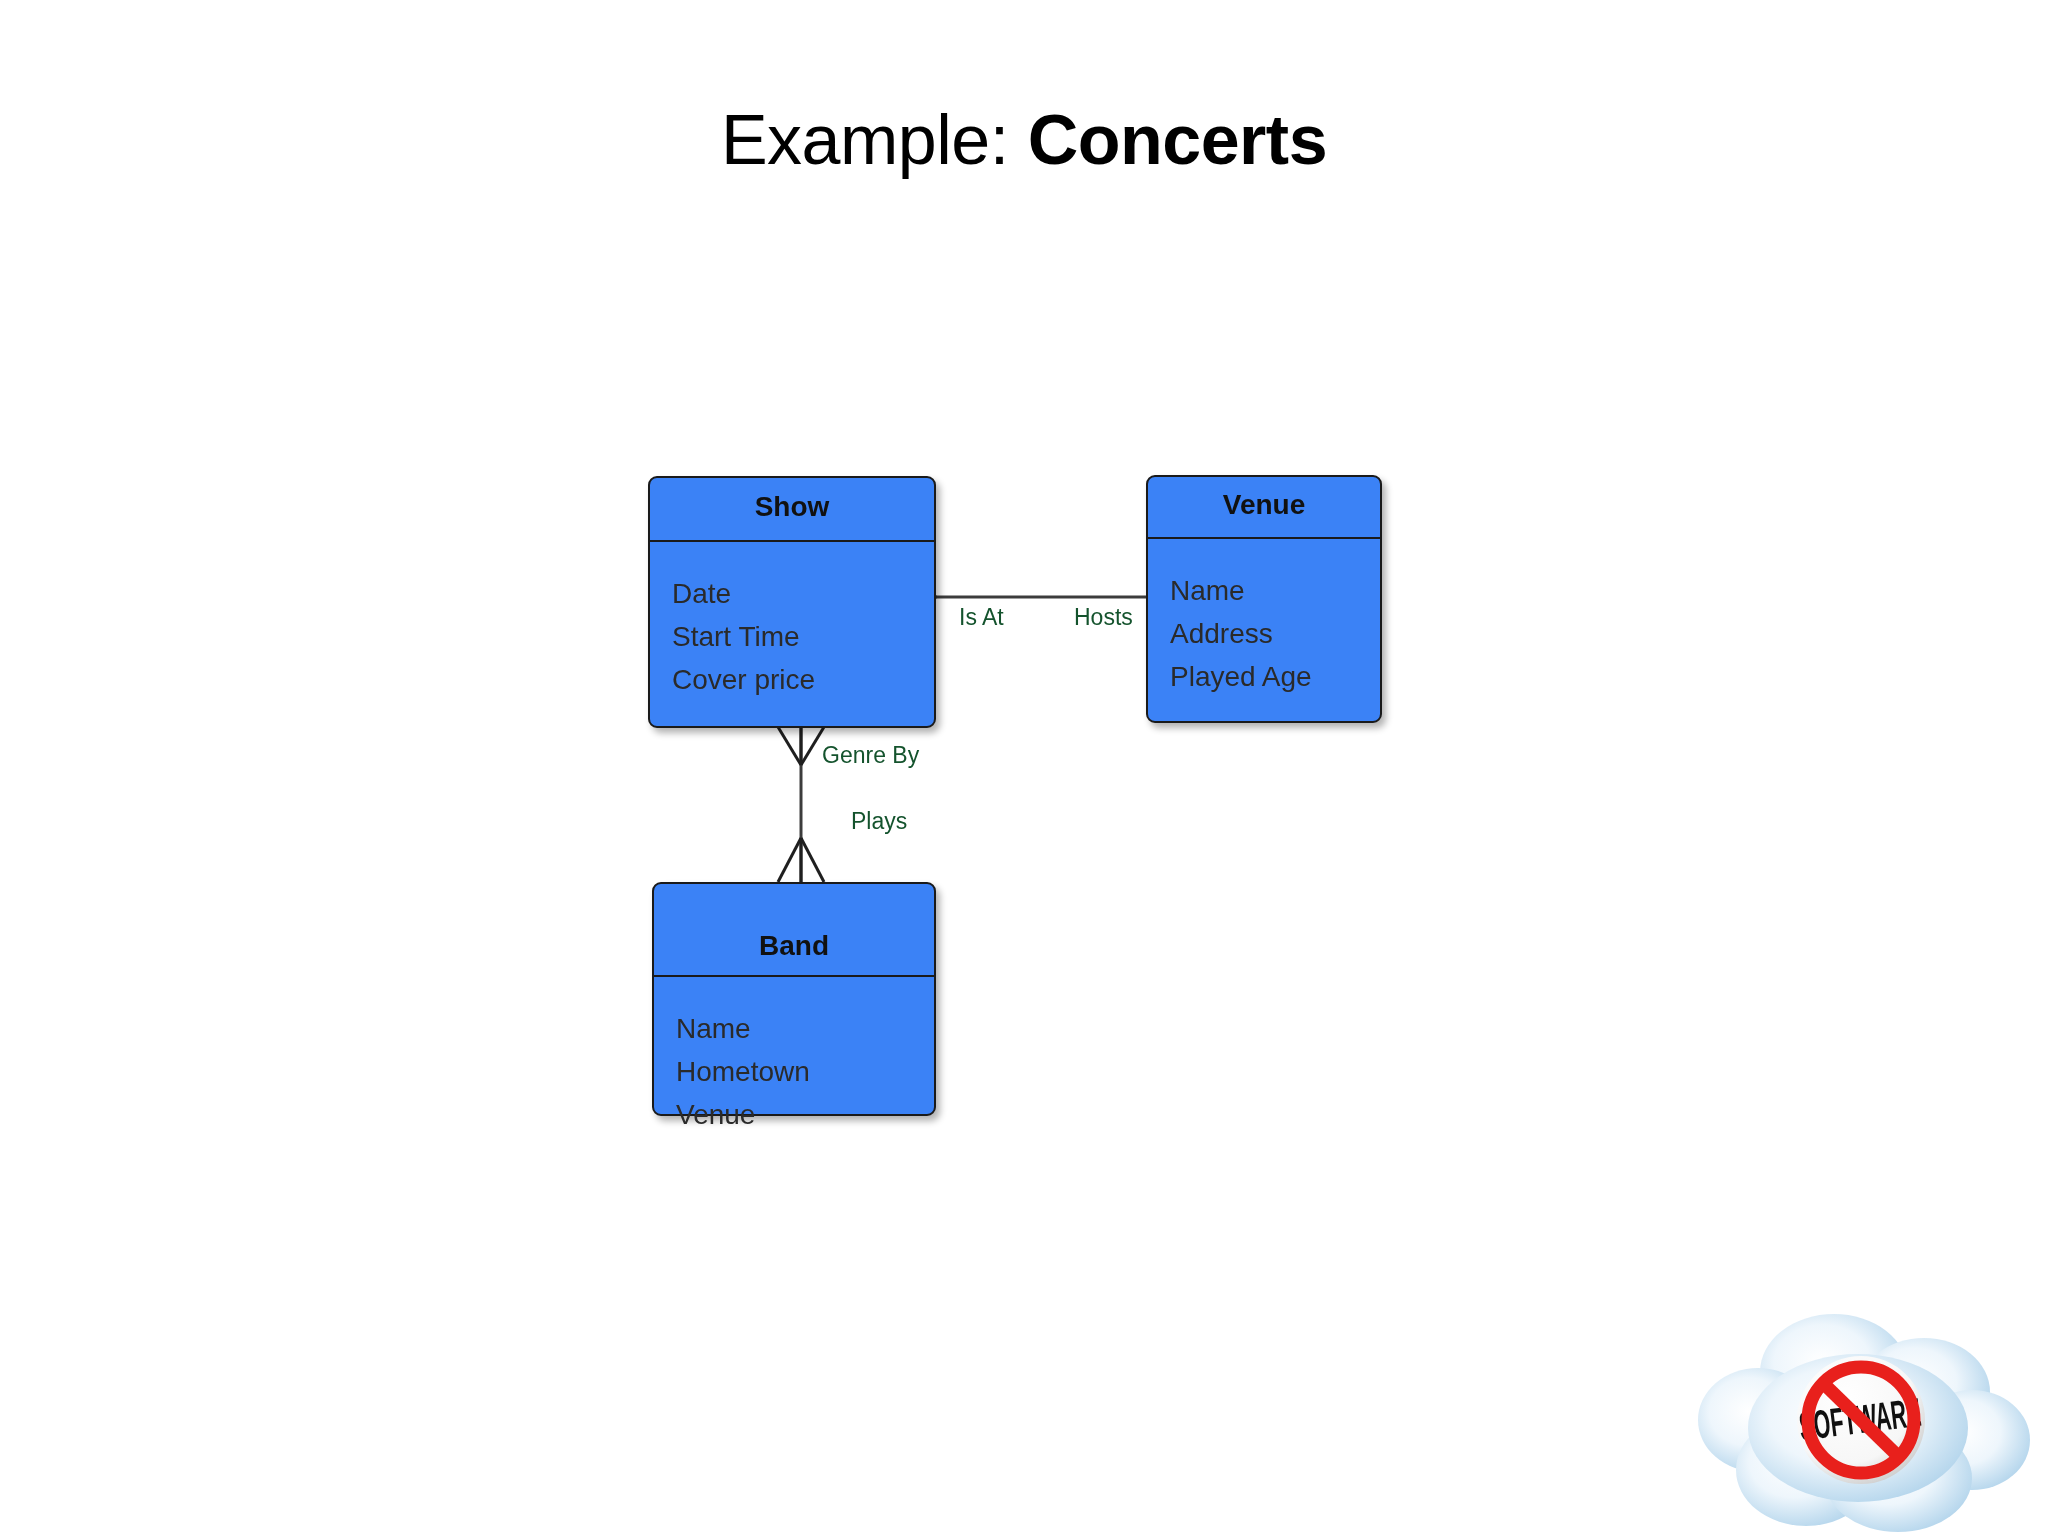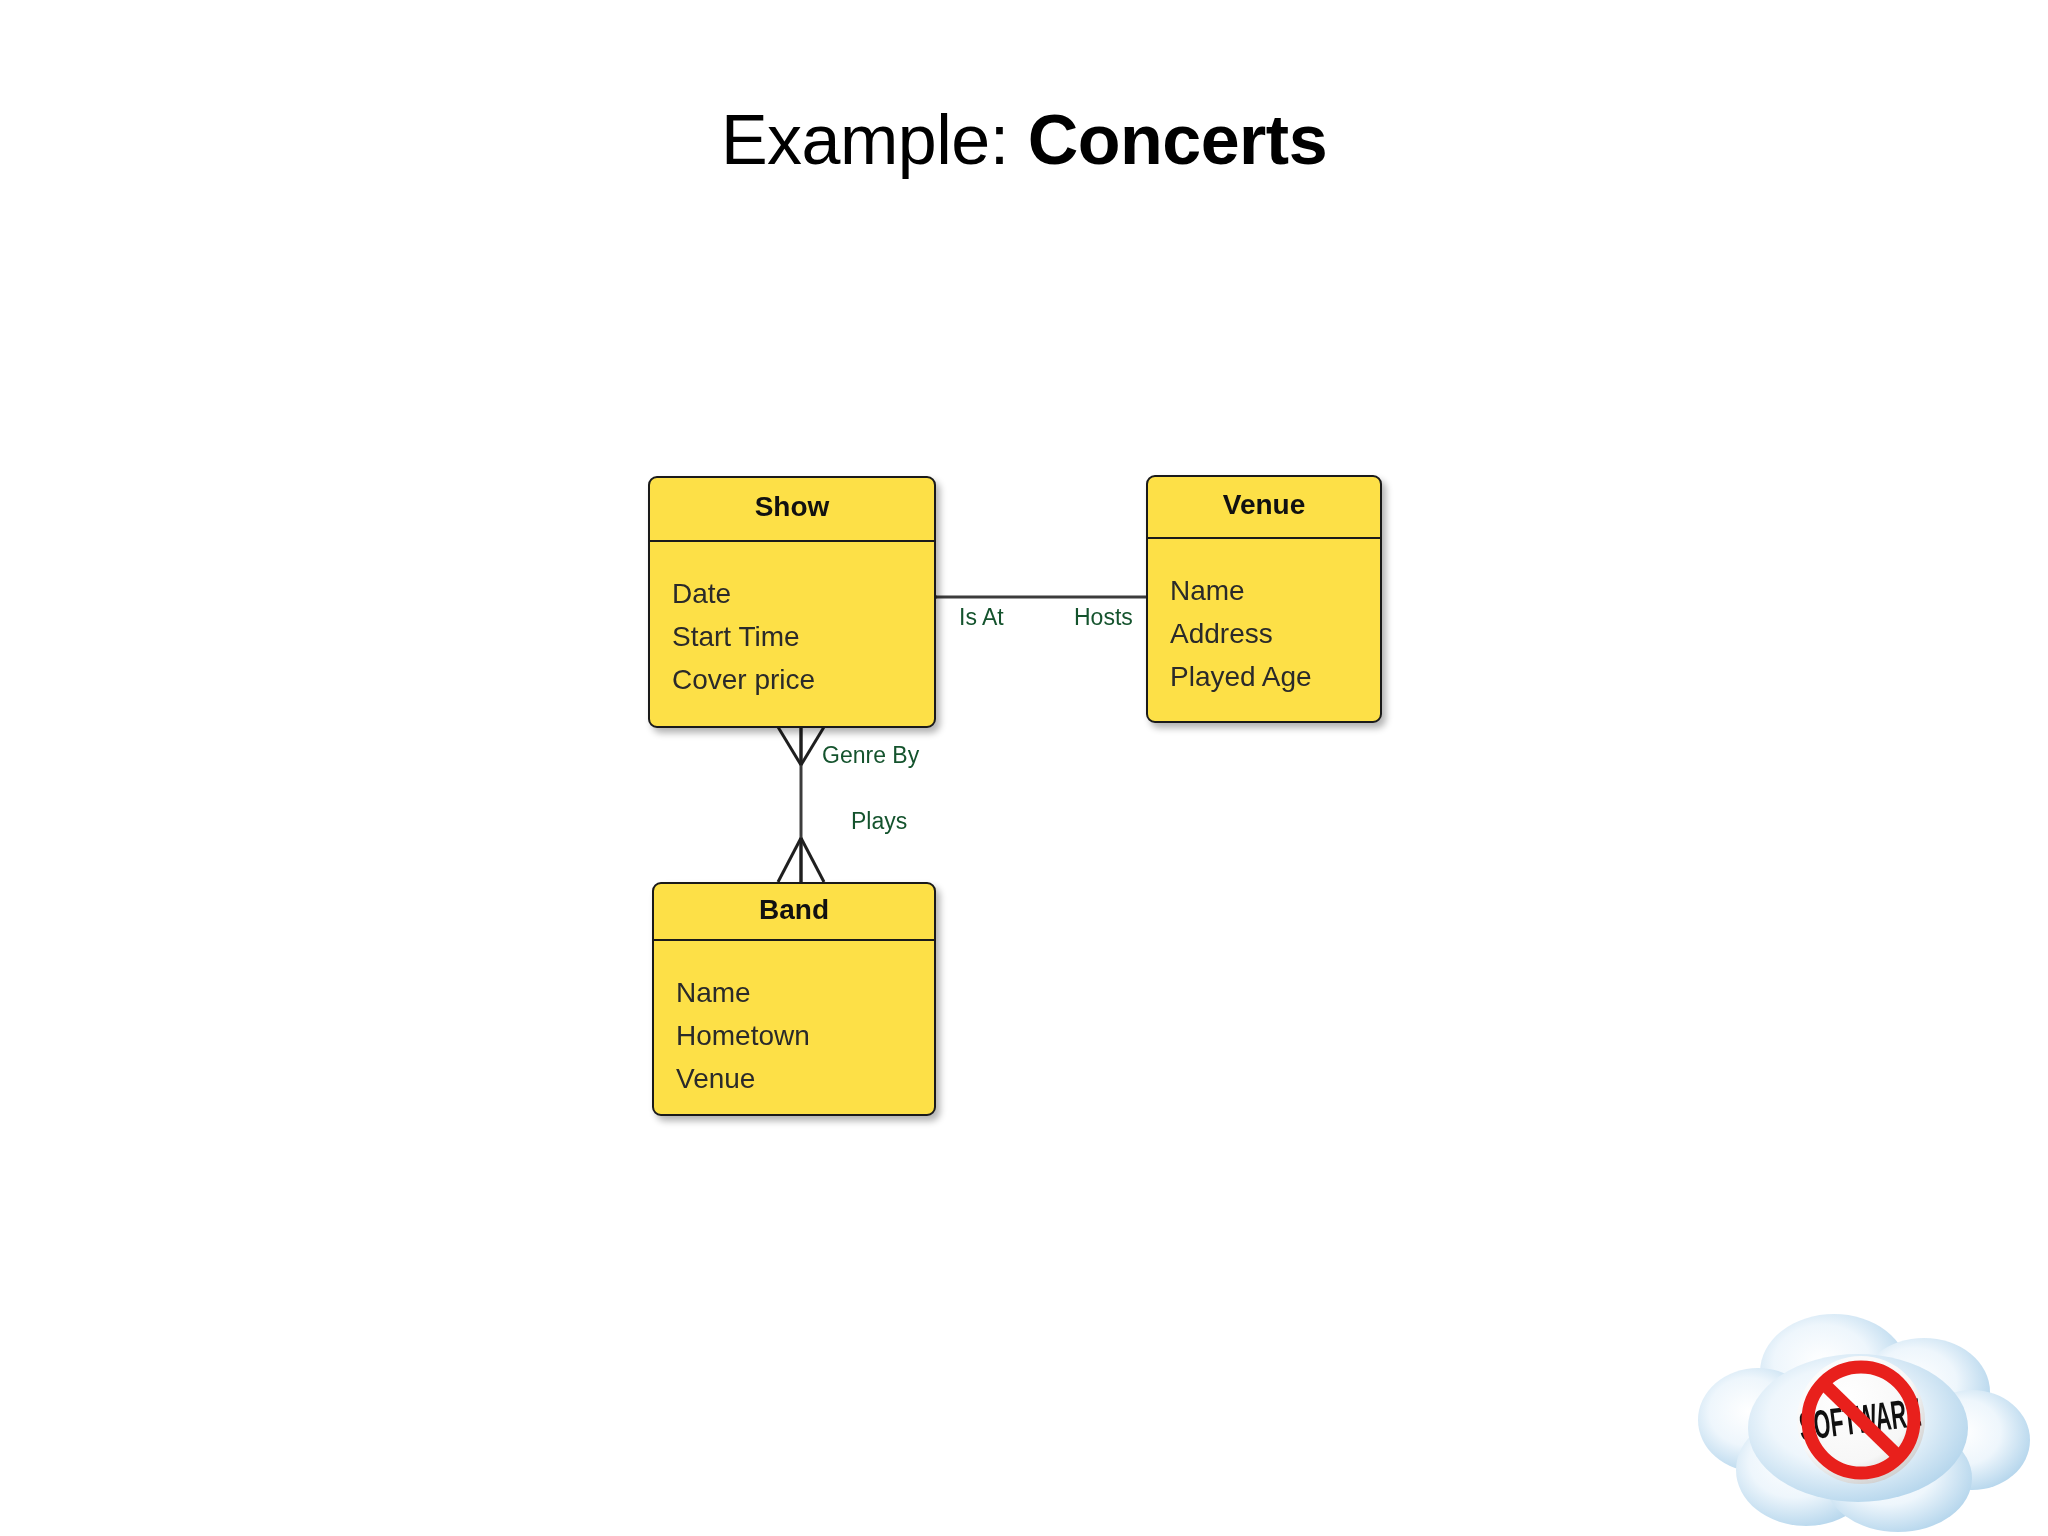--- a/index.html
+++ b/index.html
@@ -37,21 +37,21 @@
     left: 0;
     top: 0;
     width: 2048px;
     height: 1536px;
   }
 
   
   .entity {
     position: absolute;
     box-sizing: border-box;
-    background: #fde047;
+    background: #3b82f6;
     border: 2px solid #1a1a1a;
     border-radius: 9px;
     box-shadow: 4px 5px 7px rgba(0,0,0,0.30);
     z-index: 5;
   }
   .entity-header {
     height: 62px;
     line-height: 58px;
     text-align: center;
     font-weight: 700;
@@ -69,21 +69,21 @@
     font-weight: 400;
     margin-bottom: 6px;
   }
 
   
   #entity-show  { left: 648px;  top: 476px;  width: 288px; height: 252px; }
   #entity-venue { left: 1146px; top: 475px;  width: 236px; height: 248px; }
   #entity-band  { left: 652px;  top: 882px;  width: 284px; height: 234px; }
 
   #entity-venue .entity-header { height: 60px; line-height: 56px; }
-  #entity-band  .entity-header { height: 55px; line-height: 51px; }
+  #entity-band  .entity-header { height: 55px; line-height: 51px; margin-top: 36px; }
 
   
   .connectors {
     position: absolute;
     left: 0;
     top: 0;
     width: 2048px;
     height: 1536px;
     z-index: 2;
     pointer-events: none;

